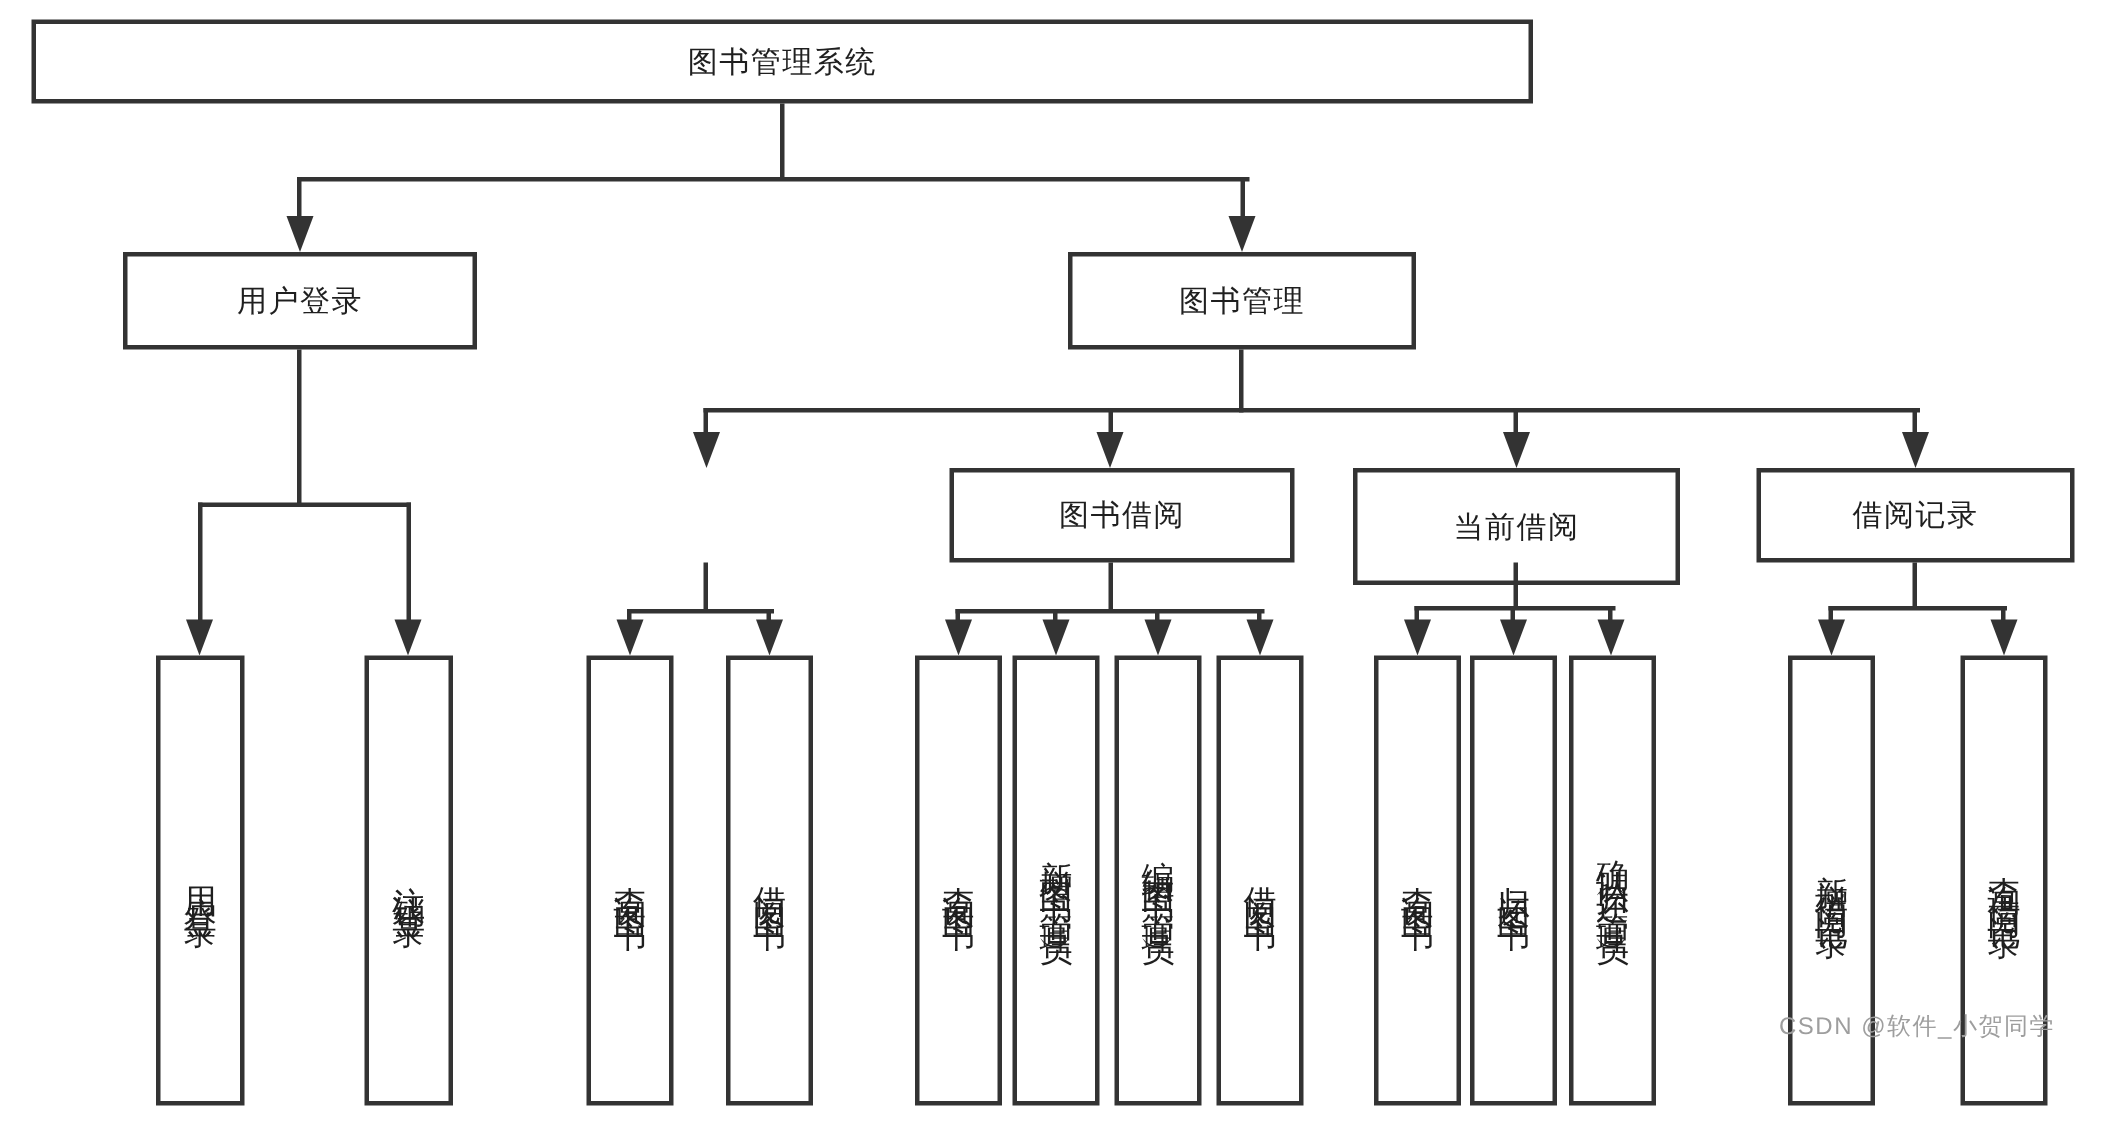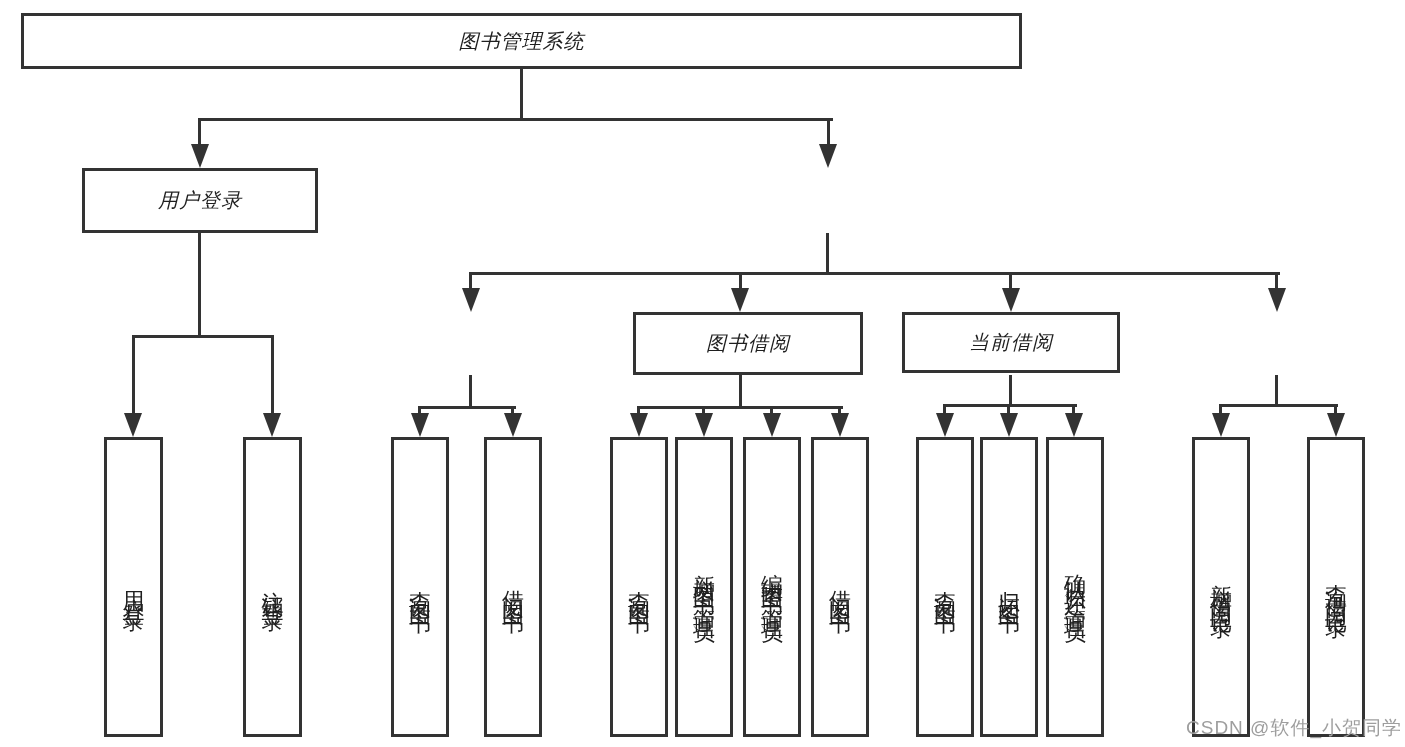--- a/index.html
+++ b/index.html
@@ -22,41 +22,40 @@
     border:3px solid var(--line);
     background:#fff;
     display:flex;
     align-items:center;
     justify-content:center;
     color:var(--text);
   }
   .hbox{
     font-size:20px;
     letter-spacing:1px;
-    font-style:italic;
   }
   .vbox{
     writing-mode:vertical-rl;
     font-size:22px;
     letter-spacing:7px;
     line-height:1;
     text-align:center;
   }
   .hline{position:absolute;height:3px;background:var(--line);}
   .vline{position:absolute;width:3px;background:var(--line);}
   .arrow{
     position:absolute;width:0;height:0;
     border-left:9px solid transparent;
     border-right:9px solid transparent;
     border-top:24px solid var(--line);
   }
   .watermark{
     position:absolute;
-    left:1186px;top:715px;
-    font-size:19px;
+    left:1186px;top:674px;
+    font-size:16px;
     color:var(--wm);
     letter-spacing:1px;
     z-index:5;
     white-space:nowrap;
   }
 </style>
 </head>
 <body>
 
 <div class="canvas">
@@ -64,41 +63,43 @@
   <div class="box hbox" style="left:21px;top:13px;width:1001px;height:56px">图书管理系统</div>
 
   <div class="vline" style="left:520px;top:69px;height:51px"></div>
   <div class="hline" style="left:198px;top:118px;width:635px"></div>
   <div class="vline" style="left:198px;top:118px;height:30px"></div>
   <div class="vline" style="left:827px;top:118px;height:30px"></div>
   <div class="arrow" style="left:191px;top:144px"></div>
   <div class="arrow" style="left:819px;top:144px"></div>
 
   <div class="box hbox" style="left:82px;top:168px;width:236px;height:65px">用户登录</div>
+  <div class="box hbox" style="left:712px;top:168px;width:232px;height:65px">图书管理</div>
 
   <div class="vline" style="left:198px;top:233px;height:104px"></div>
   <div class="hline" style="left:132px;top:335px;width:142px"></div>
   <div class="vline" style="left:132px;top:335px;height:82px"></div>
   <div class="vline" style="left:271px;top:335px;height:82px"></div>
   <div class="arrow" style="left:124px;top:413px"></div>
   <div class="arrow" style="left:263px;top:413px"></div>
 
   <div class="vline" style="left:826px;top:233px;height:42px"></div>
   <div class="hline" style="left:469px;top:272px;width:811px"></div>
   <div class="vline" style="left:469px;top:272px;height:20px"></div>
   <div class="vline" style="left:739px;top:272px;height:20px"></div>
   <div class="vline" style="left:1009px;top:272px;height:20px"></div>
   <div class="vline" style="left:1275px;top:272px;height:20px"></div>
   <div class="arrow" style="left:462px;top:288px"></div>
   <div class="arrow" style="left:731px;top:288px"></div>
   <div class="arrow" style="left:1002px;top:288px"></div>
   <div class="arrow" style="left:1268px;top:288px"></div>
 
   <div class="box hbox" style="left:633px;top:312px;width:230px;height:63px">图书借阅</div>
-  <div class="box hbox" style="left:902px;top:312px;width:218px;height:61px">当前借阅</div>
+  <div class="box hbox" style="left:902px;top:312px;width:218px;height:78px">当前借阅</div>
+  <div class="box hbox" style="left:1171px;top:312px;width:212px;height:63px">借阅记录</div>
 
   <div class="vline" style="left:469px;top:375px;height:33px"></div>
   <div class="hline" style="left:418px;top:406px;width:98px"></div>
   <div class="vline" style="left:418px;top:406px;height:11px"></div>
   <div class="vline" style="left:511px;top:406px;height:11px"></div>
   <div class="arrow" style="left:411px;top:413px"></div>
   <div class="arrow" style="left:504px;top:413px"></div>
 
   <div class="vline" style="left:739px;top:375px;height:33px"></div>
   <div class="hline" style="left:637px;top:406px;width:206px"></div>

